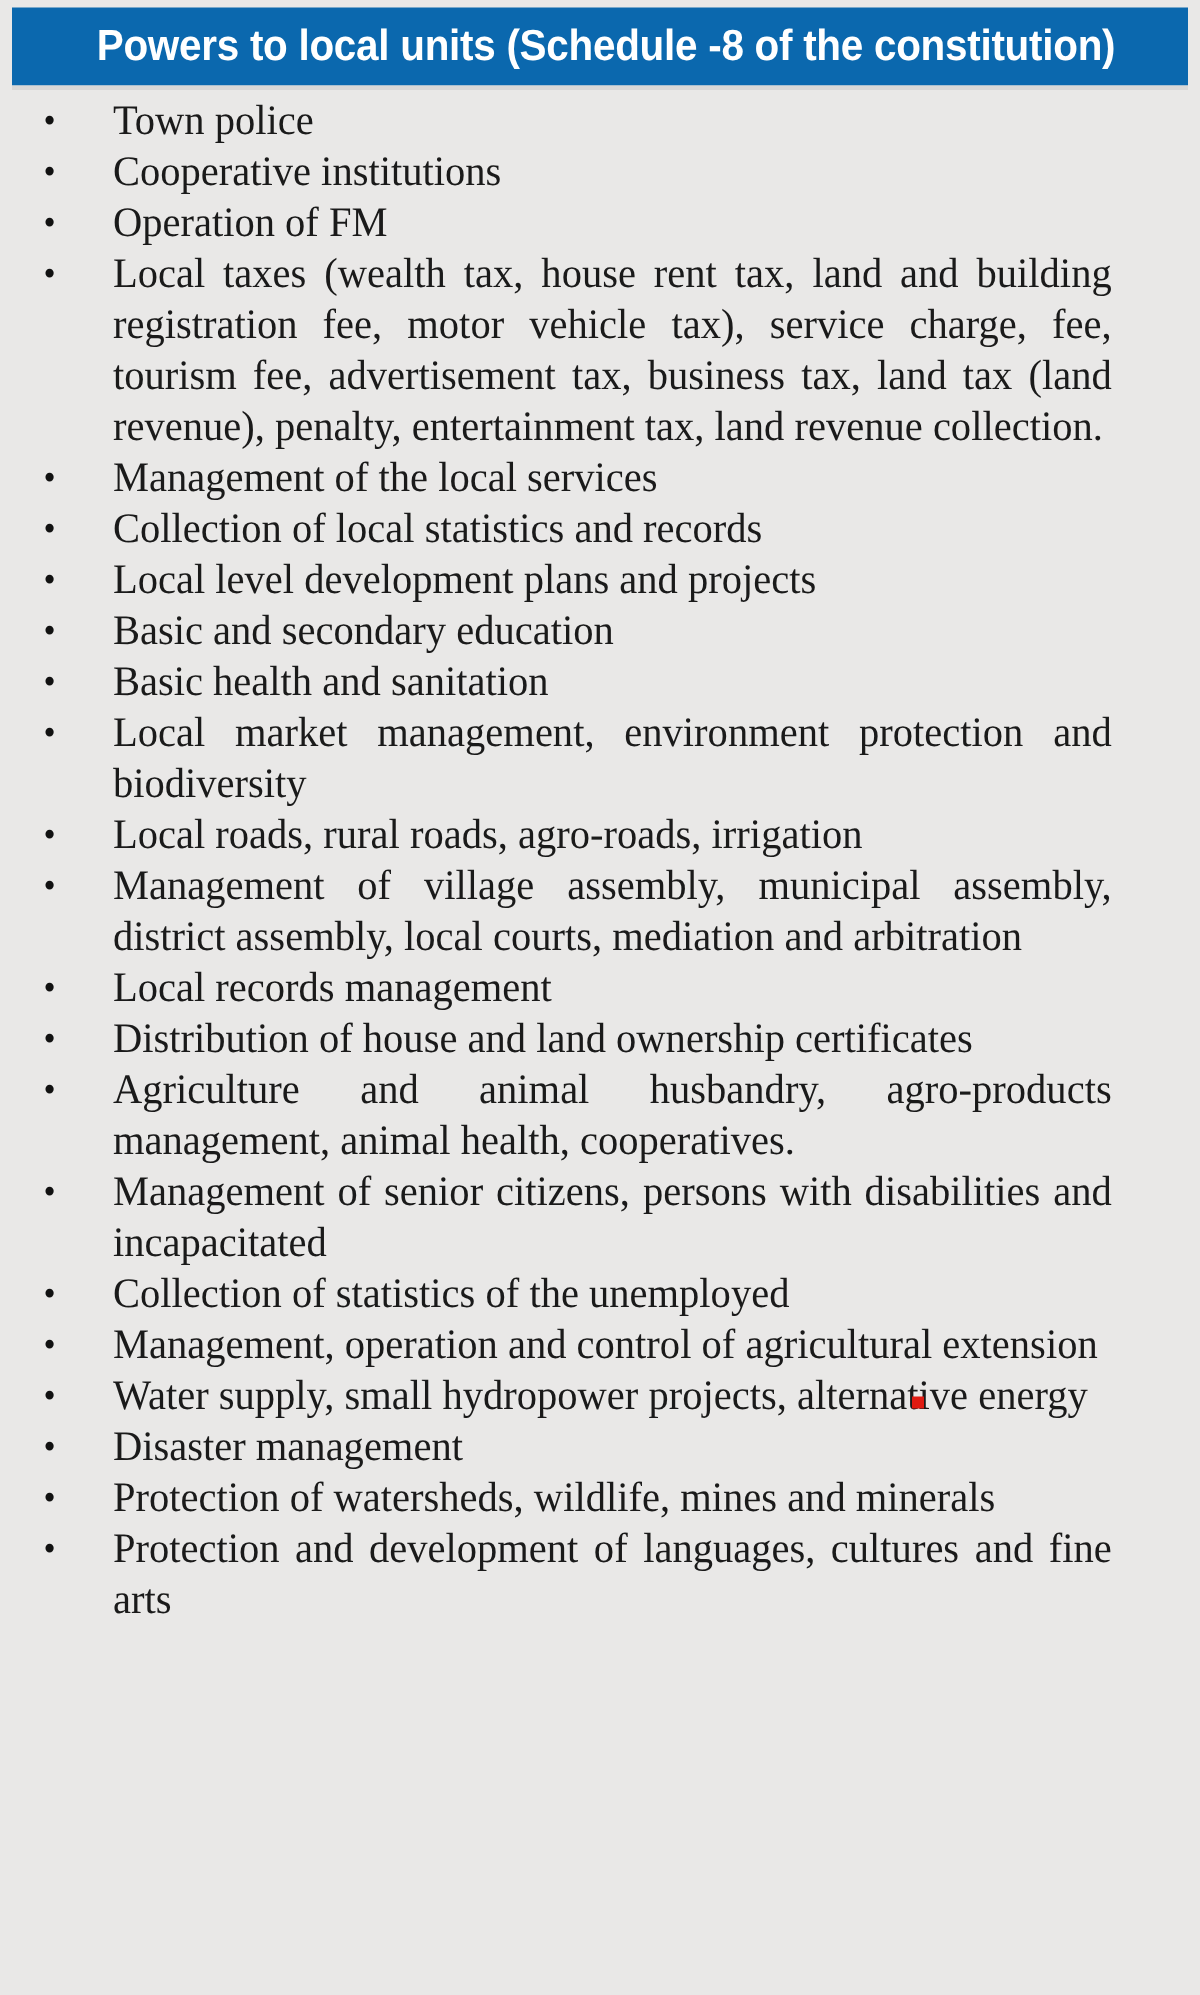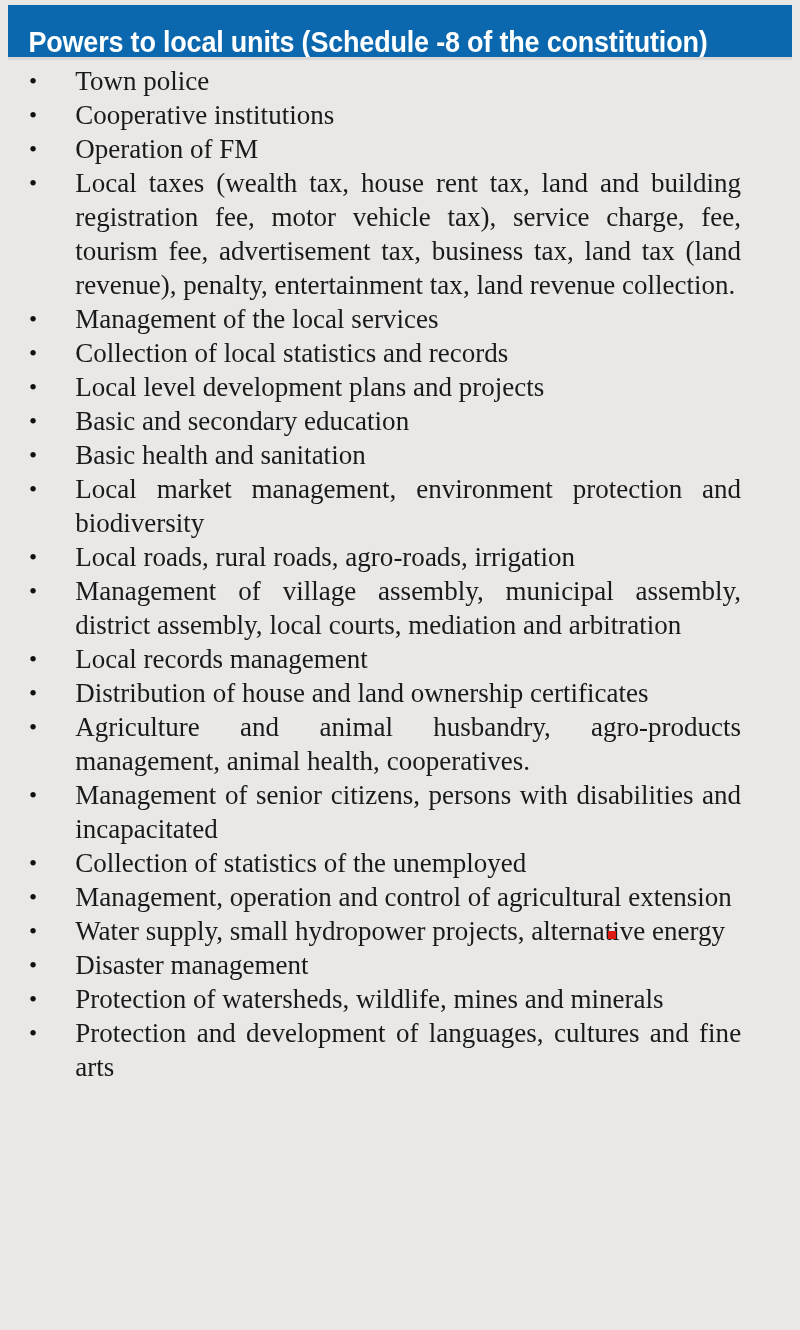--- a/index.html
+++ b/index.html
@@ -28,22 +28,23 @@
 
   
   #header-band {
     position: absolute;
     left: 8px;
     top: 5px;
     width: 784px;
     height: 52px;
     background: #0b68ae;
     display: flex;
-    align-items: flex-end;
+    align-items: center;
     box-sizing: border-box;
+    padding-left: 36px;
   }
   #header-title {
     color: #ffffff;
     font-family: "Liberation Sans Narrow", "Liberation Sans", "DejaVu Sans", sans-serif;
     font-weight: bold;
     font-size: 29px;
     line-height: 1;
     letter-spacing: -0.2px;
     white-space: nowrap;
     padding-left: 22px;

